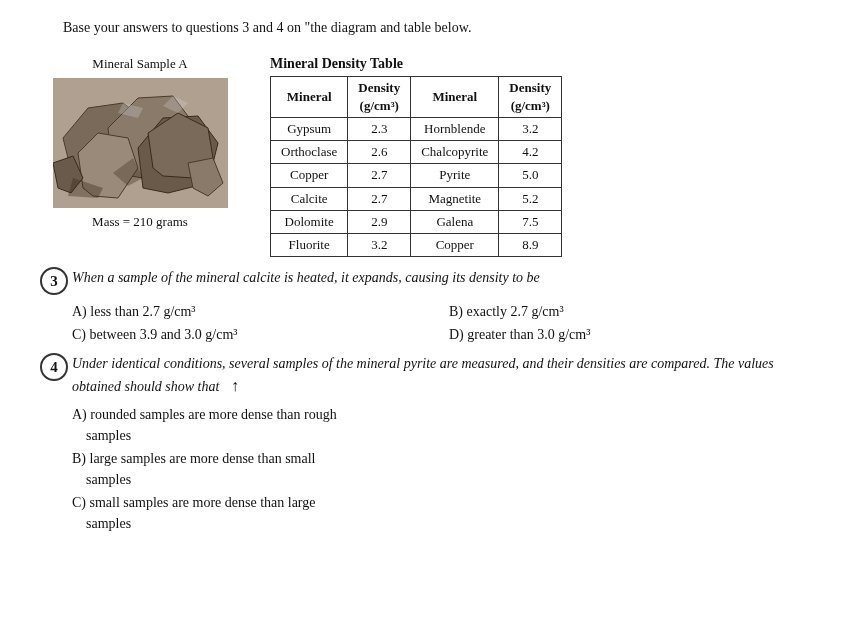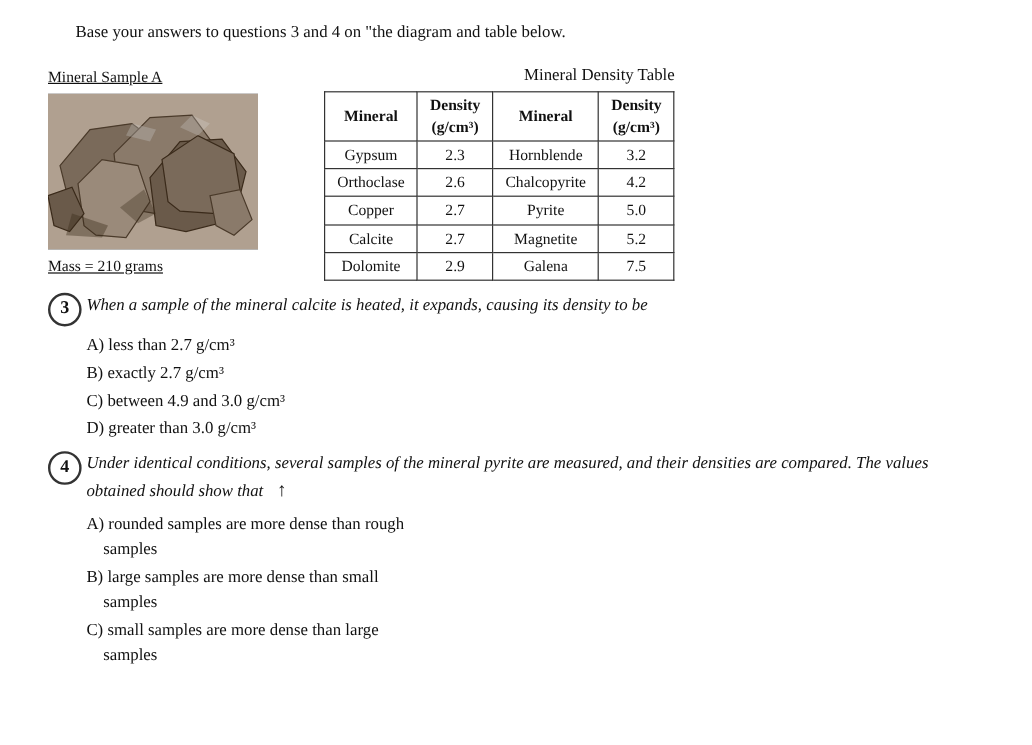--- a/index.html
+++ b/index.html
@@ -20,23 +20,22 @@
     }
     .content-area {
       display: flex;
       flex-direction: row;
       gap: 30px;
       margin-bottom: 10px;
     }
     .left-section {
       display: flex;
       flex-direction: column;
-      align-items: flex-start;
+      align-items: center;
       min-width: 200px;
-      text-decoration: underline;
     }
     .mineral-sample-label {
       font-size: 13px;
       margin-bottom: 6px;
     }
     .rock-image {
       width: 175px;
       height: 130px;
       background: #888;
       position: relative;
@@ -49,22 +48,22 @@
     .mass-label {
       font-size: 13px;
       margin-top: 6px;
     }
     .right-section {
       display: flex;
       flex-direction: column;
     }
     .density-table-title {
       font-size: 14px;
-      font-weight: normal;
-      text-align: right;
+      font-weight: bold;
+      text-align: left;
       margin-bottom: 4px;
     }
     table {
       border-collapse: collapse;
       font-size: 13px;
     }
     table th, table td {
       border: 1px solid #333;
       padding: 2px 10px;
       text-align: center;
@@ -101,21 +100,21 @@
       flex: 1;
       line-height: 1.5;
       font-style: italic;
     }
     .choices {
       margin-left: 32px;
       margin-top: 4px;
     }
     .choices-grid {
       display: grid;
-      grid-template-columns: 1fr;
+      grid-template-columns: 1fr 1fr;
       gap: 2px 6px;
       margin-top: 2px;
     }
     .choice {
       line-height: 1.5;
     }
     .choices-list {
       margin-top: 2px;
     }
     .choices-list .choice {
@@ -197,36 +196,42 @@
       <td>2.7</td>
       <td>Magnetite</td>
       <td>5.2</td>
     </tr>
           <tr>
       <td>Dolomite</td>
       <td>2.9</td>
       <td>Galena</td>
       <td>7.5</td>
     </tr>
+          <tr>
+      <td>Fluorite</td>
+      <td>3.2</td>
+      <td>Copper</td>
+      <td>8.9</td>
+    </tr>
         </tbody>
     </table>
   </div>
 </div>
 
 <div class="question-section">
 
   <div class="question-row">
     <div class="question-number">3</div>
     <div class="question-text">When a sample of the mineral calcite is heated, it expands, causing its density to be</div>
   </div>
   <div class="choices">
     <div class="choices-grid">
       <div class="choice">A) less than 2.7 g/cm³</div>
       <div class="choice">B) exactly 2.7 g/cm³</div>
-      <div class="choice">C) between 4.9 and 3.0 g/cm³</div>
+      <div class="choice">C) between 3.9 and 3.0 g/cm³</div>
       <div class="choice">D) greater than 3.0 g/cm³</div>
     </div>
   </div>
 
   <div class="question-row" style="margin-top:8px;">
     <div class="question-number">4</div>
     <div class="question-text">
       Under identical conditions, several samples of the mineral pyrite are measured, and their densities are
       compared. The values obtained should show that
       <span class="cursor-arrow">↑</span>

